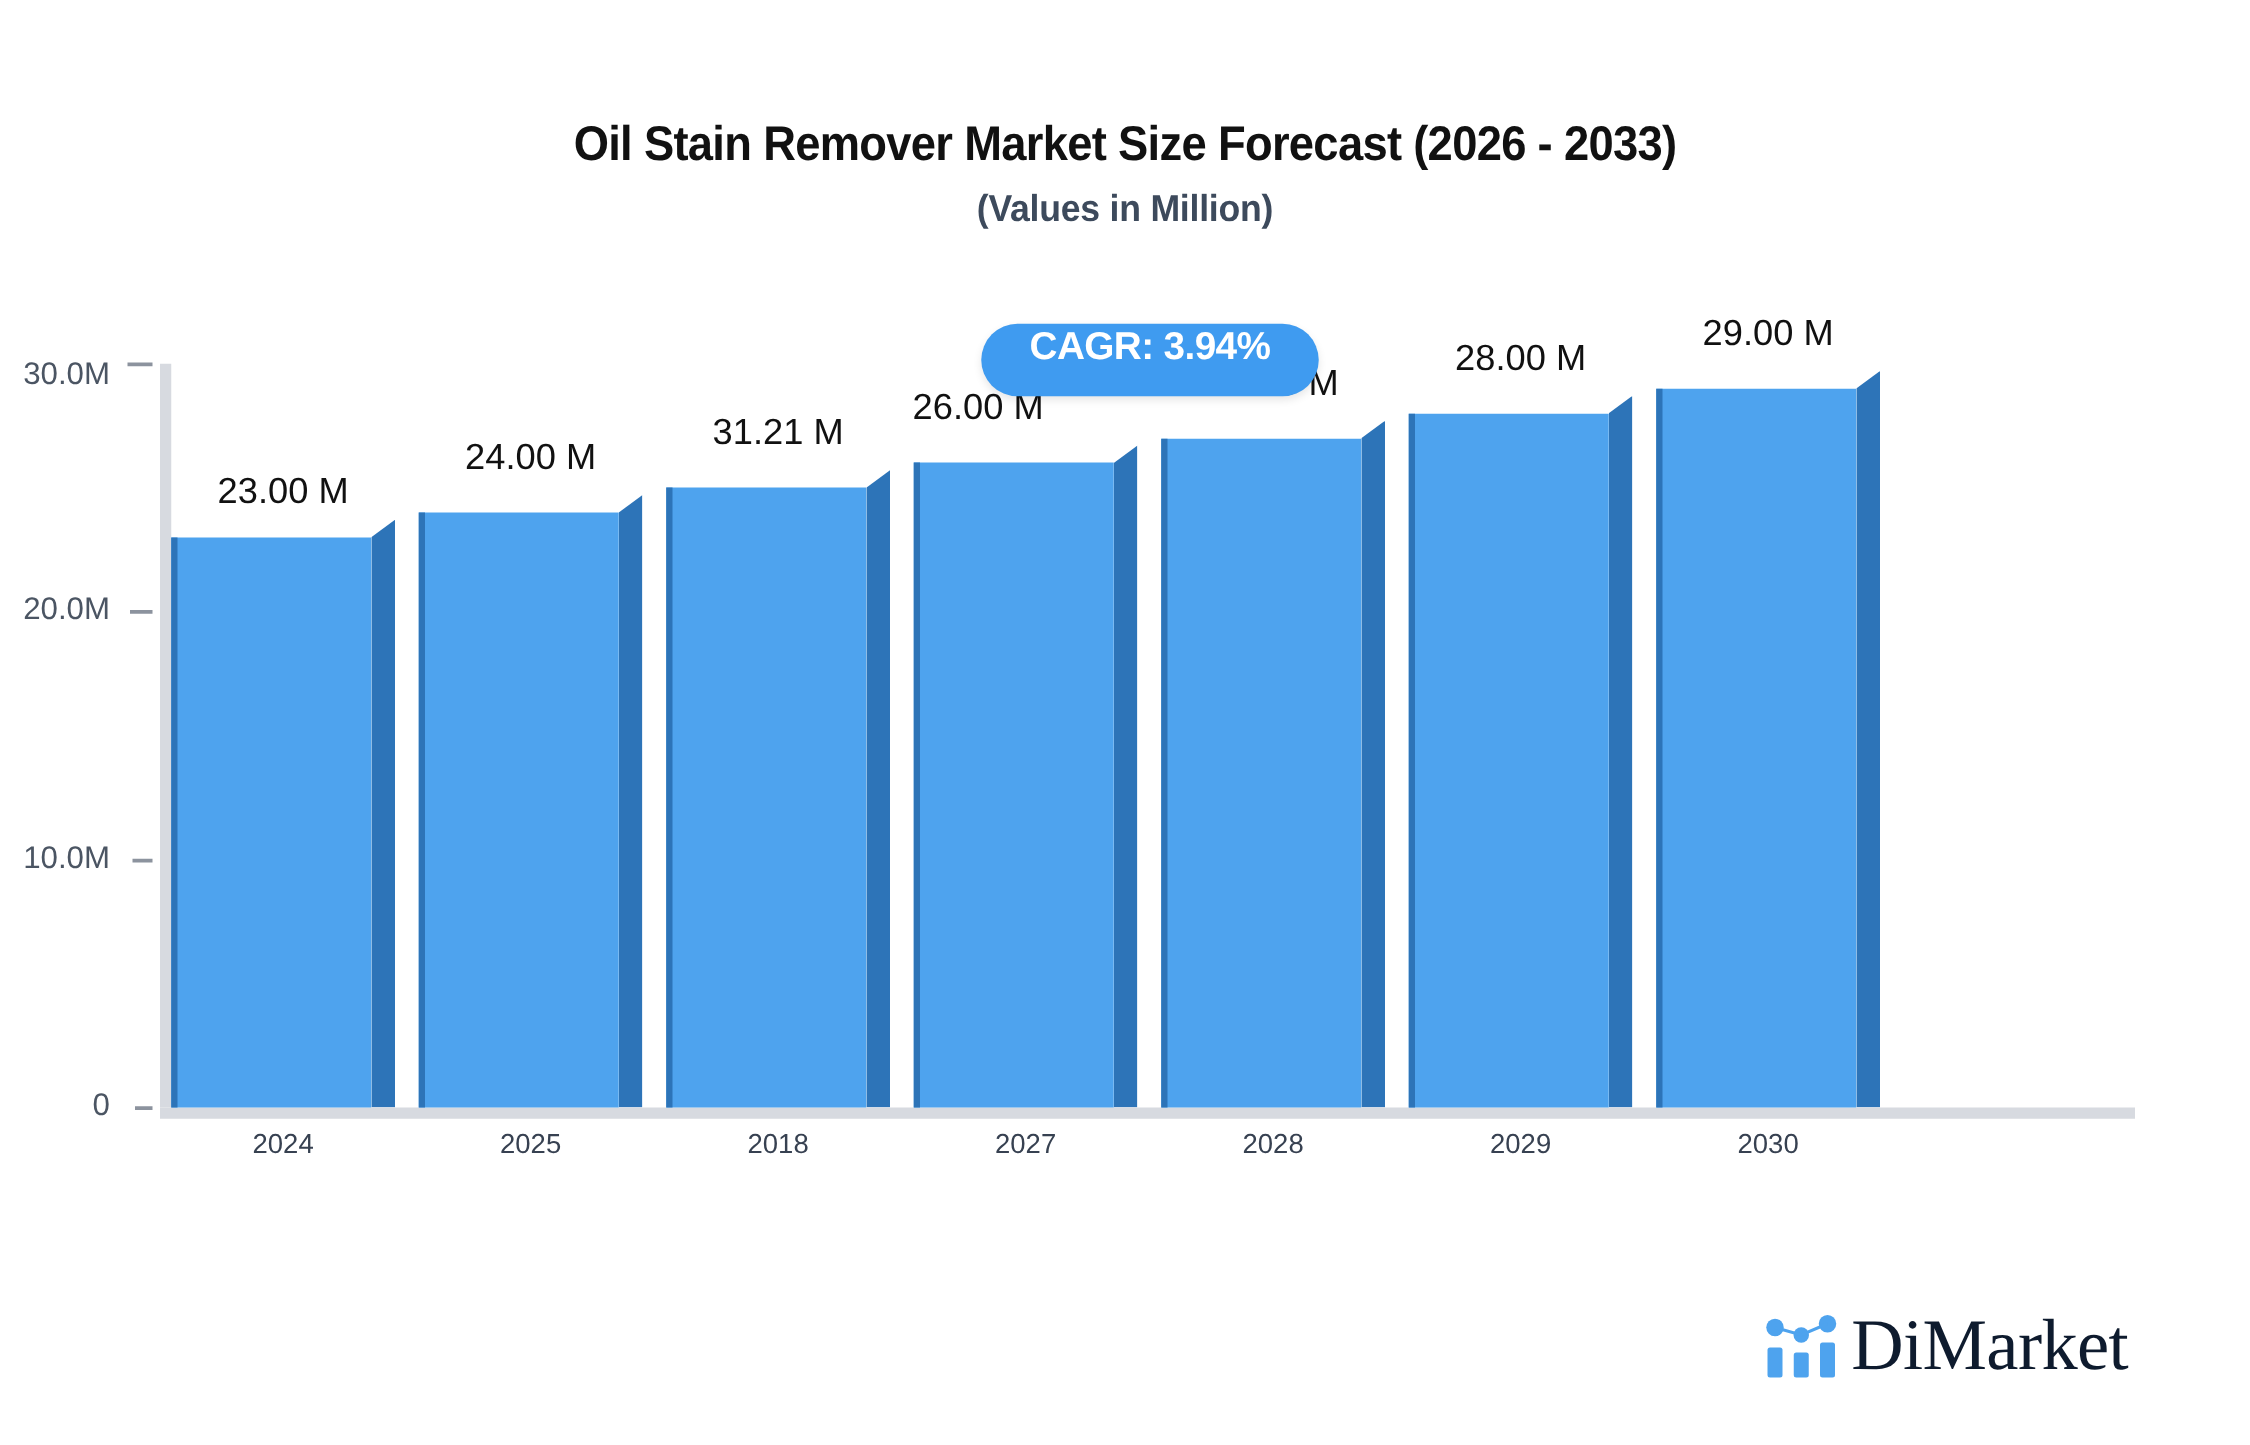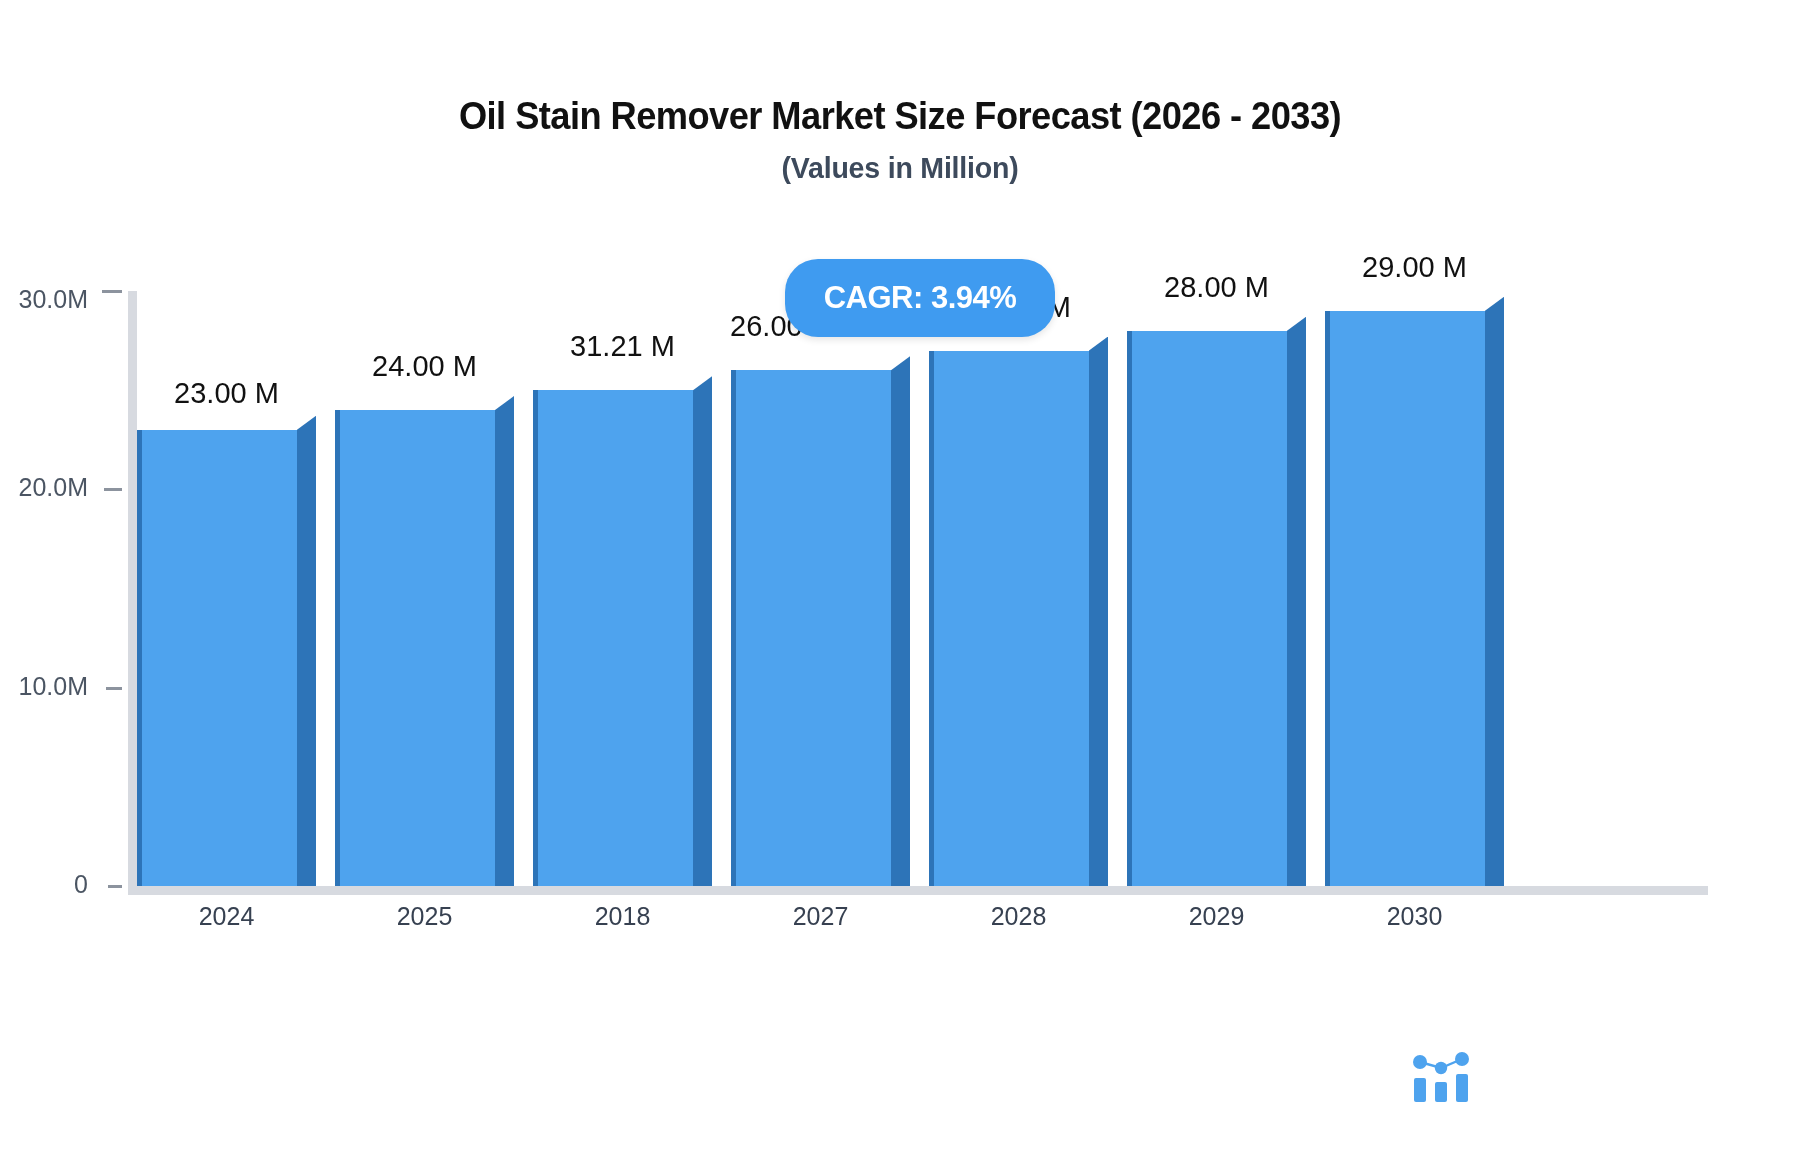--- a/index.html
+++ b/index.html
@@ -81,21 +81,21 @@
   }
   .y-tick-mark {
     position: absolute;
     height: 3px;
     background: #8c939e;
   }
 
   .x-tick-label {
     position: absolute;
     top: 902px;
-    font-size: 25px;
+    font-size: 22px;
     color: #374151;
     text-align: center;
     white-space: nowrap;
   }
 
   
   .bar-group {
     position: absolute;
     bottom: 0;
   }
@@ -129,25 +129,25 @@
     white-space: nowrap;
     z-index: 6;
   }
 
   
   #cagr-badge {
     position: absolute;
     left: 785px;
     top: 259px;
     width: 270px;
-    height: 78px;
+    height: 58px;
     background: #3f9bf0;
     border-radius: 33px;
     display: flex;
-    align-items: center;
+    align-items: flex-start;
     justify-content: center;
     z-index: 20;
     box-shadow: 0 3px 7px rgba(0,0,0,0.10);
   }
   #cagr-badge span {
     color: #ffffff;
     font-size: 31px;
     font-weight: bold;
     letter-spacing: -0.5px;
     white-space: nowrap;
@@ -265,13 +265,14 @@
 <div id="logo">
   <svg id="logo-icon" viewBox="0 0 58 56">
     <circle cx="8" cy="14" r="7" fill="#4ea3ee"></circle>
     <circle cx="29" cy="20" r="6.2" fill="#4ea3ee"></circle>
     <circle cx="50" cy="11" r="7" fill="#4ea3ee"></circle>
     <path d="M8 14 L29 20 L50 11" stroke="#4ea3ee" stroke-width="2.4" fill="none"></path>
     <rect x="2" y="30" width="12" height="24" rx="2" fill="#4ea3ee"></rect>
     <rect x="23" y="34" width="12" height="20" rx="2" fill="#4ea3ee"></rect>
     <rect x="44" y="26" width="12" height="28" rx="2" fill="#4ea3ee"></rect>
   </svg>
+  <div id="logo-text">DiMarket</div>
 </div>
 
 </body></html>

